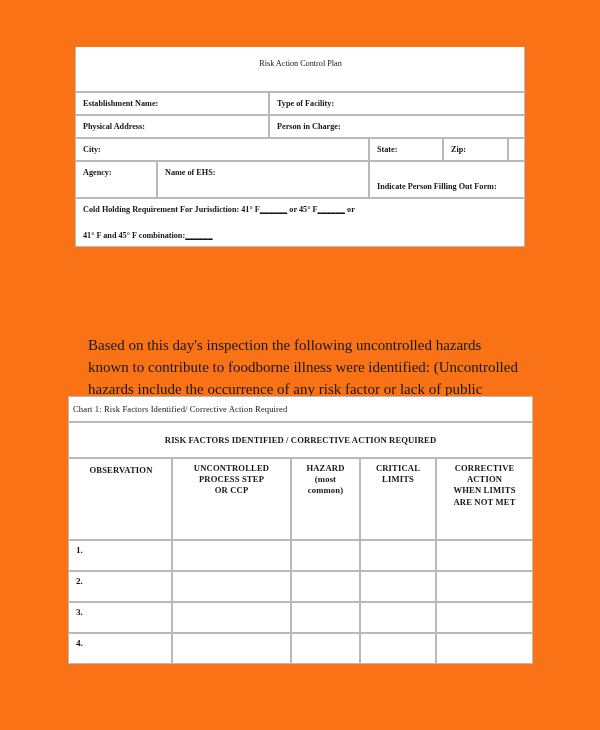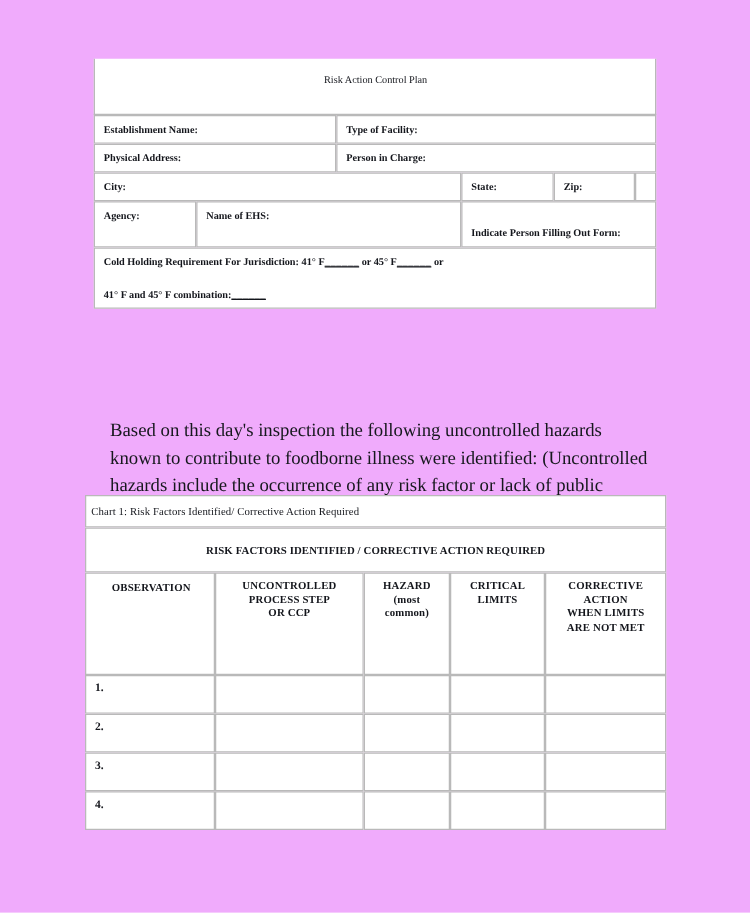--- a/index.html
+++ b/index.html
@@ -14,21 +14,21 @@
     font-family: "Liberation Serif", "DejaVu Serif", serif;
     color: #1a1a1a;
     overflow: hidden;
   }
 
   .page {
     position: absolute;
     left: 0; top: 0;
     width: 600px;
     height: 730px;
-    background: #f0abfc;
+    background: #f97316;
   }
 
   
   .form-table {
     position: absolute;
     left: 75px;
     top: 47px;
     width: 450px;
     border-collapse: separate;
     border-spacing: 0;

